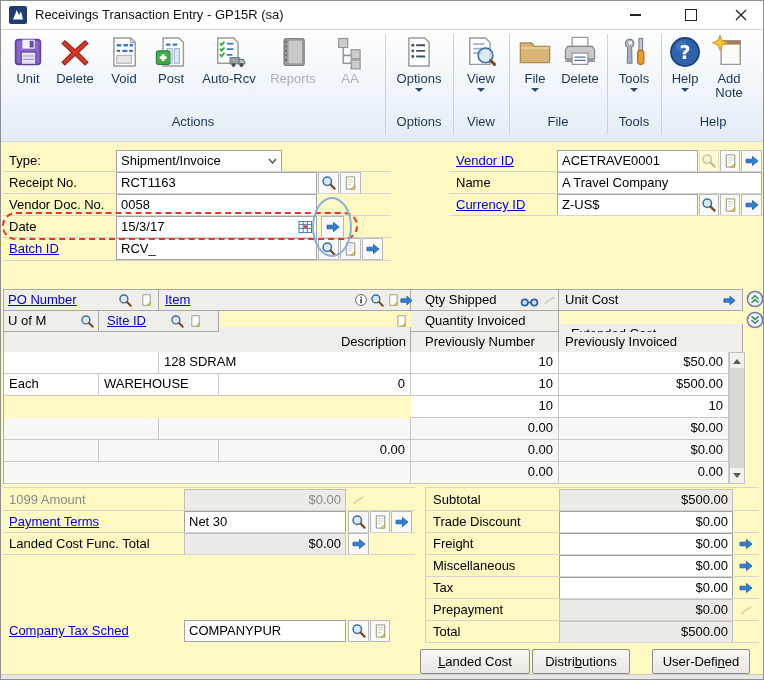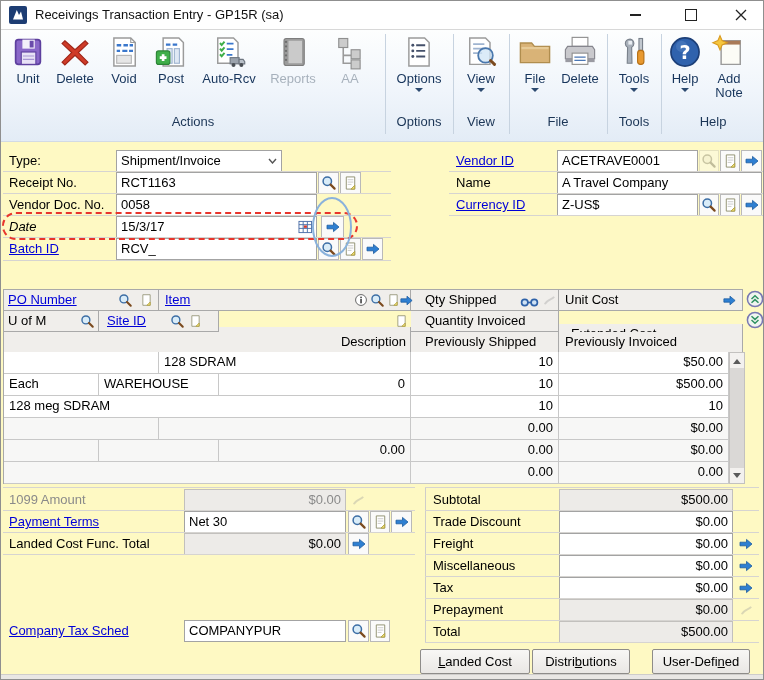--- a/index.html
+++ b/index.html
@@ -275,21 +275,21 @@
           <path d="M3.5 1.5h9v13h-9z" fill="#fff" stroke="#8f8f6f"></path>
           <path d="M12.5 10.5v4h-4z" fill="#f3e27a" stroke="#b0a040"></path>
           <path d="M5 4.5h6 M5 7h6 M5 9.5h4" stroke="#c9c9c9"></path>
         </svg>
       </span>
     </div>
 
   <div class="lbl" style="left:8px;top:193px;">Vendor Doc. No.</div>
   <div class="fld" style="left:115px;top:193px;width:201px;">0058</div>
 
-  <div class="lbl" style="left:8px;top:215px;font-style:italic;">Date</div>
+  <div class="lbl" style="left:8px;top:215px;">Date</div>
   <div class="fld" style="left:115px;top:215px;width:201px;">
     <span>15/3/17</span>
     <span style="position:absolute;right:3px;top:3px;">
         <svg width="15" height="14" viewBox="0 0 16 15">
           <rect x="1" y="1.5" width="13.5" height="12" fill="#fff" stroke="#4a6ea8"></rect>
           <path d="M1 5h13.5 M5.5 1.5v12 M10 1.5v12 M1 9h13.5" stroke="#4a6ea8"></path>
           <rect x="6.3" y="5.8" width="3.2" height="2.6" fill="#d23b2f"></rect>
         </svg>
       </span>
   </div>
@@ -486,21 +486,21 @@
   <div class="hicon" style="left:392px;top:312px;">
       <svg width="13" height="14" viewBox="0 0 16 16">
         <path d="M3.5 1.5h9v13h-9z" fill="#fff" stroke="#8f8f6f"></path>
         <path d="M12.5 10.5v4h-4z" fill="#f3e27a" stroke="#b0a040"></path>
       </svg>
     </div>
   <div class="hc" style="left:410px;top:310px;width:148px;"><span style="margin-left:10px;">Quantity Invoiced</span></div>
   <div class="hc" style="left:558px;top:323px;width:184px;"><span style="margin-left:8px;">Extended Cost</span></div>
 
   <div class="hc" style="left:3px;top:331px;width:407px;text-align:right;"><span>Description</span></div>
-  <div class="hc" style="left:410px;top:331px;width:148px;"><span style="margin-left:10px;">Previously Shipped</span></div>
+  <div class="hc" style="left:410px;top:331px;width:148px;"><span style="margin-left:10px;">Previously Number</span></div>
   <div class="hc" style="left:558px;top:331px;width:184px;"><span style="margin-left:2px;">Previously Invoiced</span></div>
 
   <div class="abs" style="left:745px;top:289px;">
       <svg width="18" height="18" viewBox="0 0 18 18">
         <circle cx="9" cy="9" r="7.6" fill="#f0f5f0" stroke="#7878b2" stroke-width="1.5"></circle>
         <path d="M5.5 9 9 5.8 12.5 9 M5.5 12.8 9 9.6 12.5 12.8" fill="none" stroke="#2e9060" stroke-width="1.5"></path>
       </svg>
     </div>
   <div class="abs" style="left:745px;top:310px;">
       <svg width="18" height="18" viewBox="0 0 18 18">
@@ -513,21 +513,20 @@
   <div class="bc" style="left:158px;top:351px;width:252px;">128 SDRAM</div>
   <div class="bc num" style="left:410px;top:351px;width:148px;">10</div>
   <div class="bc num" style="left:558px;top:351px;width:170px;">$50.00</div>
 
   <div class="bc" style="left:3px;top:373px;width:95px;">Each</div>
   <div class="bc" style="left:98px;top:373px;width:120px;">WAREHOUSE</div>
   <div class="bc num" style="left:218px;top:373px;width:192px;">0</div>
   <div class="bc num" style="left:410px;top:373px;width:148px;">10</div>
   <div class="bc num" style="left:558px;top:373px;width:170px;">$500.00</div>
 
-  <div class="bc" style="left:3px;top:395px;width:407px;">128 meg SDRAM</div>
   <div class="bc num" style="left:410px;top:395px;width:148px;">10</div>
   <div class="bc num" style="left:558px;top:395px;width:170px;">10</div>
 
   <div class="bc alt" style="left:3px;top:417px;width:155px;"></div>
   <div class="bc alt" style="left:158px;top:417px;width:252px;"></div>
   <div class="bc alt num" style="left:410px;top:417px;width:148px;">0.00</div>
   <div class="bc alt num" style="left:558px;top:417px;width:170px;">$0.00</div>
 
   <div class="bc alt" style="left:3px;top:439px;width:95px;"></div>
   <div class="bc alt" style="left:98px;top:439px;width:120px;"></div>

